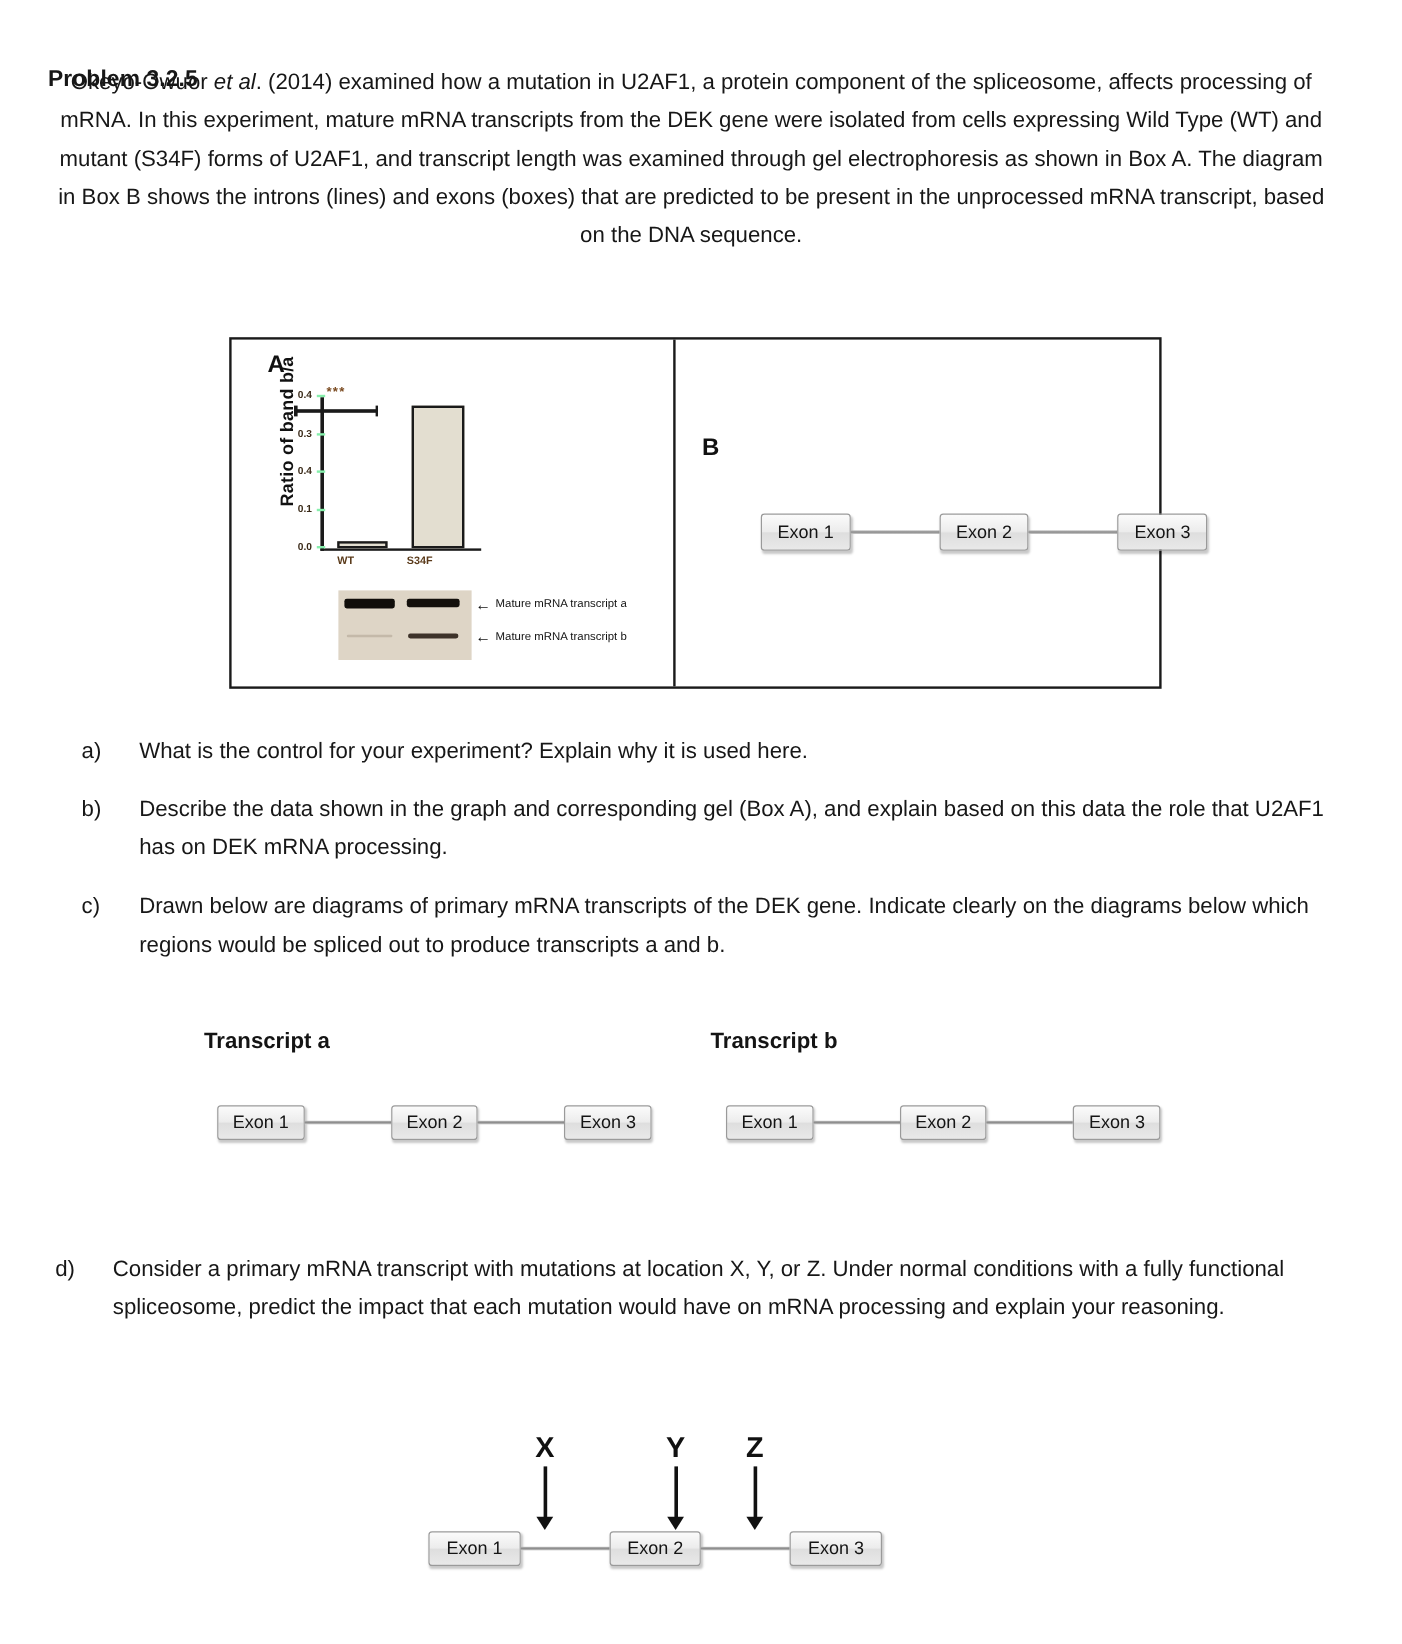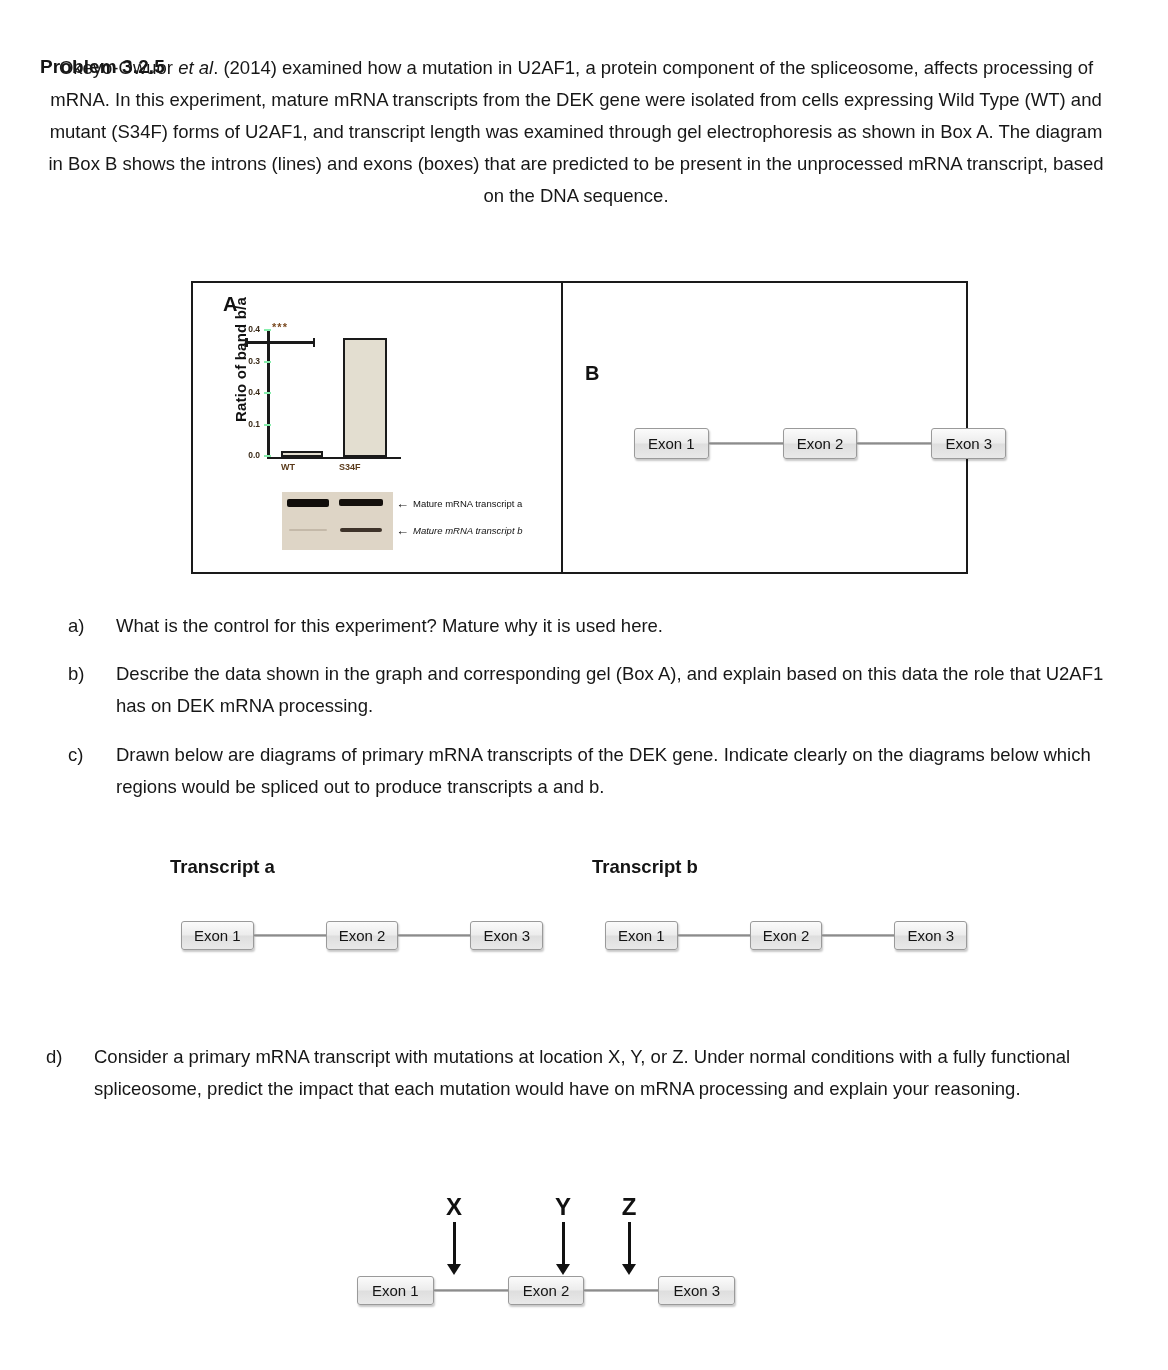--- a/index.html
+++ b/index.html
@@ -183,21 +183,21 @@
   }
   .gel-cap {
     position: absolute;
     font-size: 9.5px;
     color: #111;
     white-space: nowrap;
   }
   .arrow-a { left: 203px; top: 214px; }
   .cap-a   { left: 220px; top: 215px; }
   .arrow-b { left: 203px; top: 241px; }
-  .cap-b   { left: 220px; top: 242px; font-style: italic; }
+  .cap-b   { left: 220px; top: 242px; }
 
   
   .exon-row {
     position: absolute;
     display: flex;
     align-items: center;
   }
   .exon-box {
     background: linear-gradient(to bottom, #fbfbfb 0%, #ececec 48%, #dedede 52%, #e9e9e9 100%);
     border: 1px solid #9a9a9a;
@@ -360,21 +360,21 @@
     <div class="exon-box">Exon 1</div>
     <div class="intron-line"></div>
     <div class="exon-box">Exon 2</div>
     <div class="intron-line"></div>
     <div class="exon-box">Exon 3</div>
   </div>
 </div>
 
 <div class="q" id="question-a">
   <span class="q-marker">a)</span>
-  <span class="q-text">What is the control for this experiment? Mature why it is used here.</span>
+  <span class="q-text">What is the control for your experiment? Explain why it is used here.</span>
 </div>
 
 <div class="q" id="question-b">
   <span class="q-marker">b)</span>
   <span class="q-text">Describe the data shown in the graph and corresponding gel (Box A), and explain based on this data the role that U2AF1 has on DEK mRNA processing.</span>
 </div>
 
 <div class="q" id="question-c">
   <span class="q-marker">c)</span>
   <span class="q-text">Drawn below are diagrams of primary mRNA transcripts of the DEK gene. Indicate clearly on the diagrams below which regions would be spliced out to produce transcripts a and b.</span>

